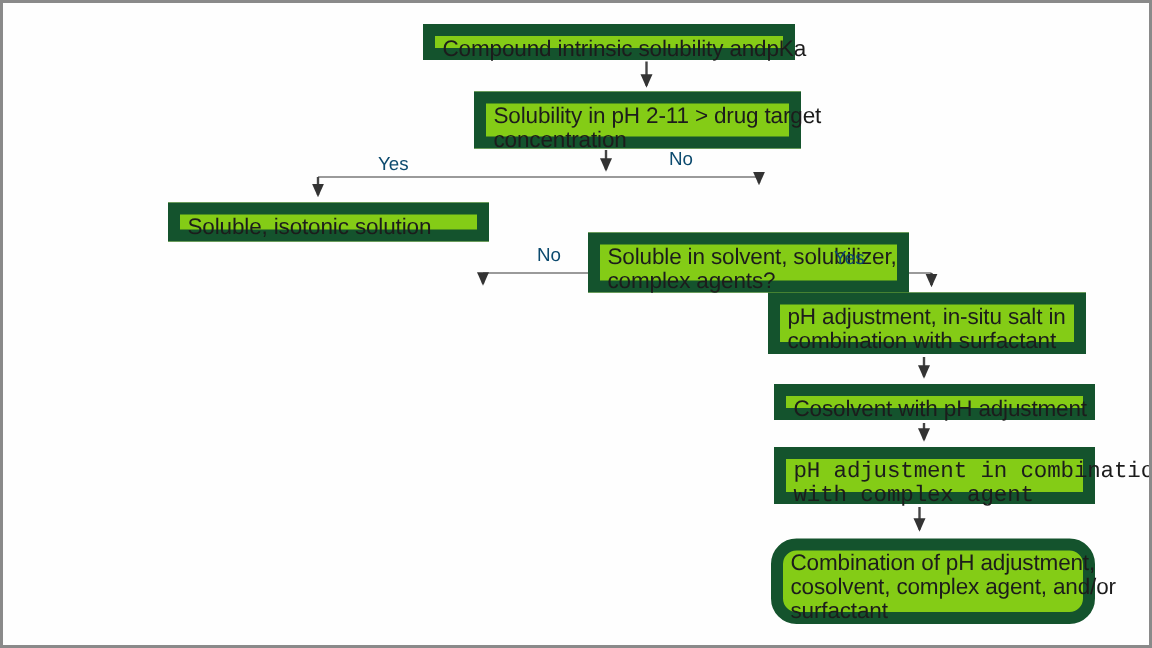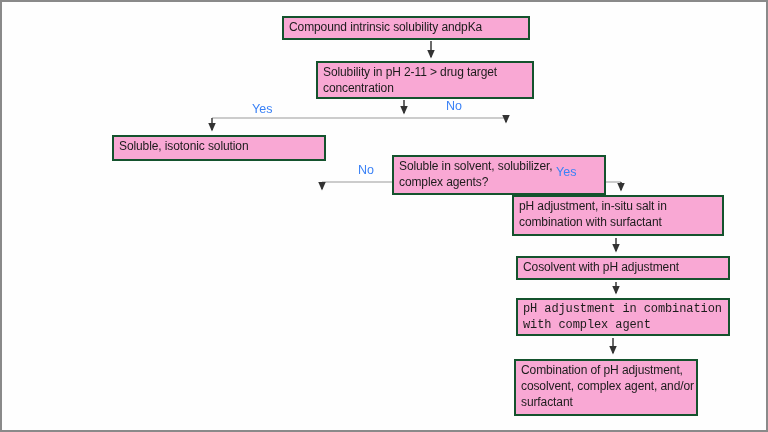--- a/index.html
+++ b/index.html
@@ -14,45 +14,45 @@
     overflow: hidden;
   }
   .connectors {
     position: absolute;
     left: 0; top: 0;
     width: 768px; height: 432px;
   }
   .node {
     position: absolute;
     box-sizing: border-box;
-    background: #f9a8d4;
-    border: 2px solid #14532d;
+    background: #84cc16;
+    border: 8px solid #14532d;
     color: #1c1c1c;
-    font-size: 12px;
+    font-size: 15px;
     line-height: 16px;
     letter-spacing: -0.1px;
     padding: 1px 5px;
     white-space: pre;
   }
   .branch-label {
     position: absolute;
-    color: #3b82f6;
+    color: #0c4a6e;
     font-size: 12.5px;
     line-height: 14px;
   }
   
   #node-compound     { left:280px; top:14px;  width:248px; height:24px; }
   #node-solubility   { left:314px; top:59px;  width:218px; height:38px; }
   #node-aqueous      { left:110px; top:133px; width:214px; height:26px; }
   #node-soluble      { left:390px; top:125px; width:214px; height:40px;margin-top:28px; }
   #node-nano         { left:220px; top:192px; width:212px; height:41px; }
   #node-ph-insitu    { left:510px; top:193px; width:212px; height:41px; }
   #node-cosolvent    { left:514px; top:254px; width:214px; height:24px; }
   #node-ph-complex   { left:514px; top:296px; width:214px; height:38px;font-family:Liberation Mono, monospace; }
-  #node-combination  { left:512px; top:357px; width:184px; height:57px; }
+  #node-combination  { left:512px; top:357px; width:216px; height:57px;border-radius:17px; }
   
   #label-yes-1 { left:250px; top:100px; }
   #label-no-1  { left:444px; top:97px;  }
   #label-no-2  { left:356px; top:161px; }
   #label-yes-2 { left:554px; top:163px; }
   .stem   { stroke:#454545; stroke-width:1.6; }
   .branch { stroke:#9a9a9a; stroke-width:1.2; }
 </style>
 </head>
 <body>

